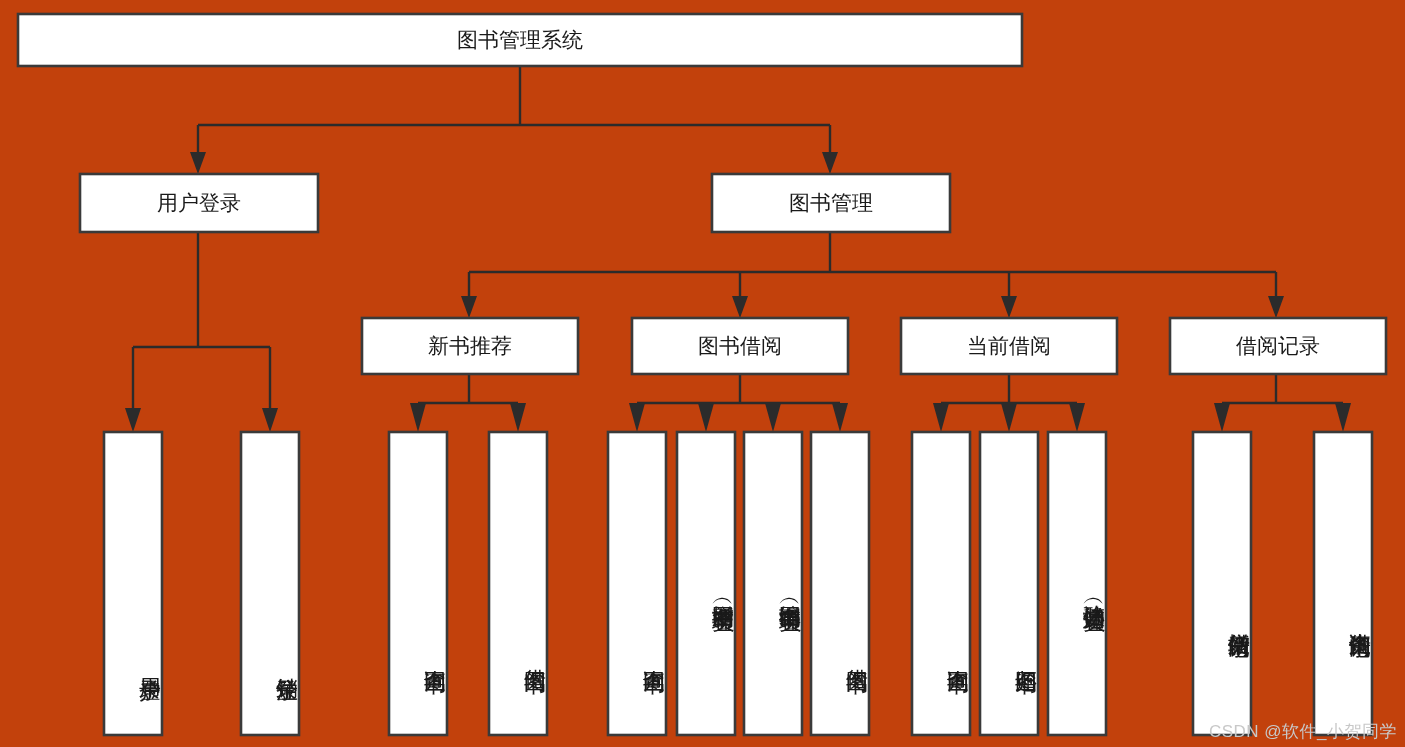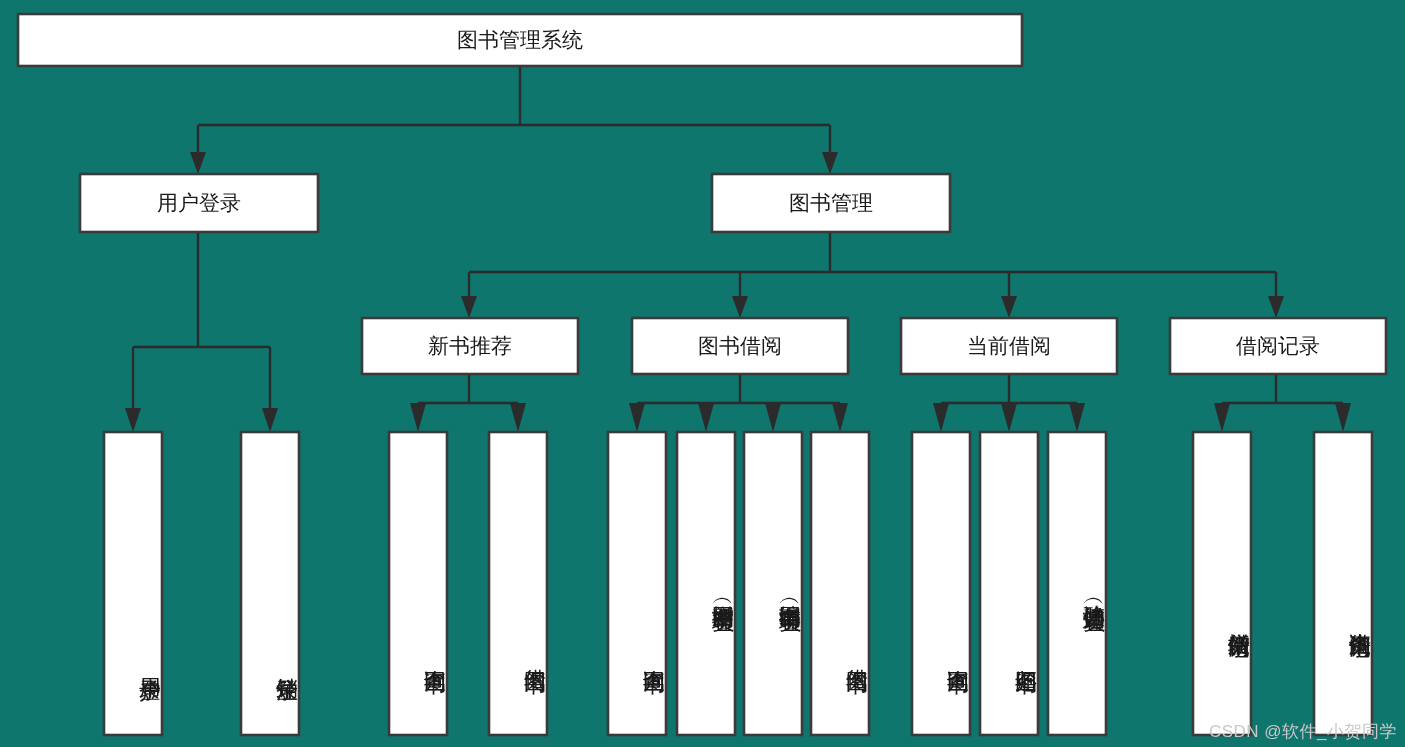--- a/index.html
+++ b/index.html
@@ -7,21 +7,21 @@
     padding: 0;
     background: #ffffff;
   }
   body {
     font-family: "Liberation Sans", "DejaVu Sans", sans-serif;
   }
   #diagram-root {
     position: relative;
     width: 1405px;
     height: 747px;
-    background: #0f766e;
+    background: #c2410c;
     overflow: hidden;
   }
   svg.diagram-canvas {
     position: absolute;
     left: 0;
     top: 0;
     width: 1405px;
     height: 747px;
   }
   .node-box {

